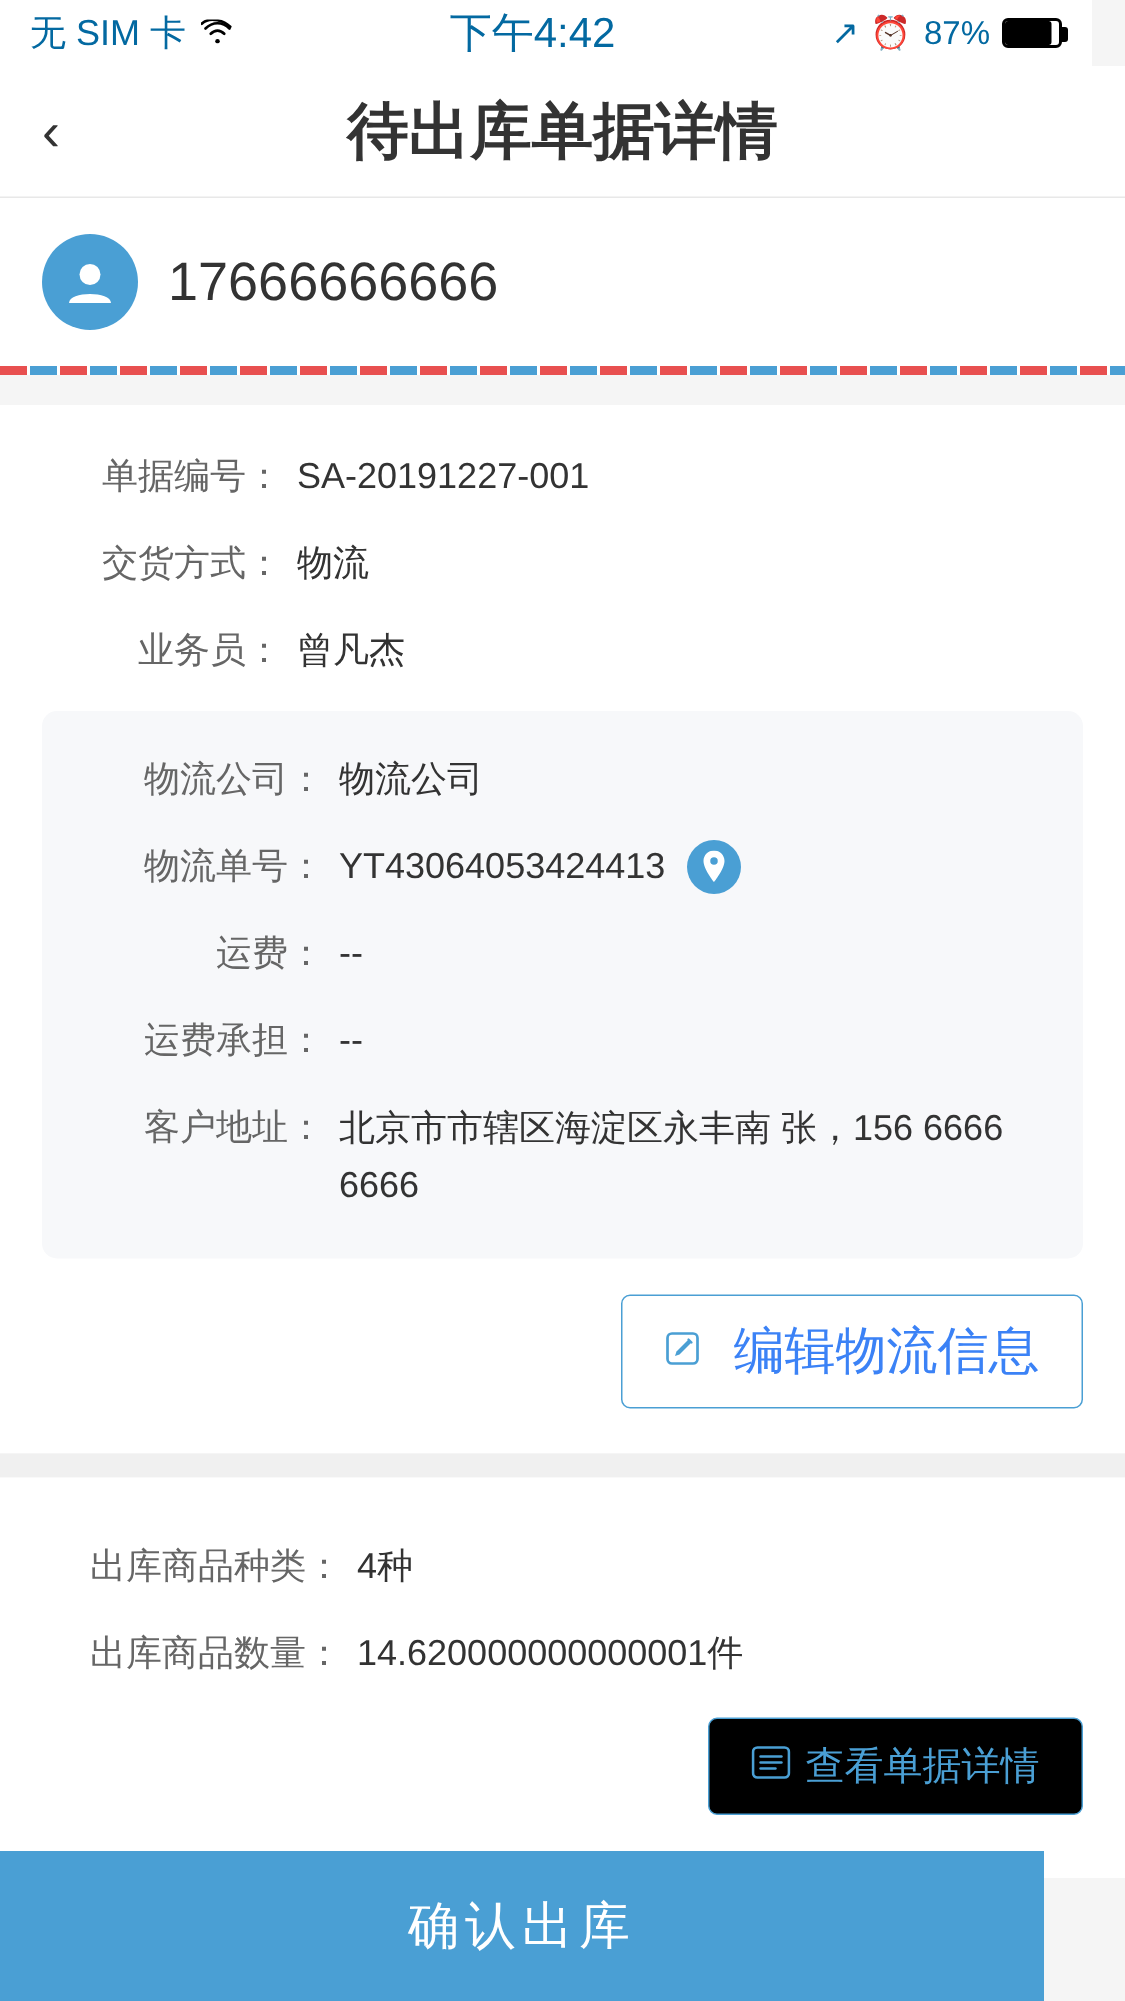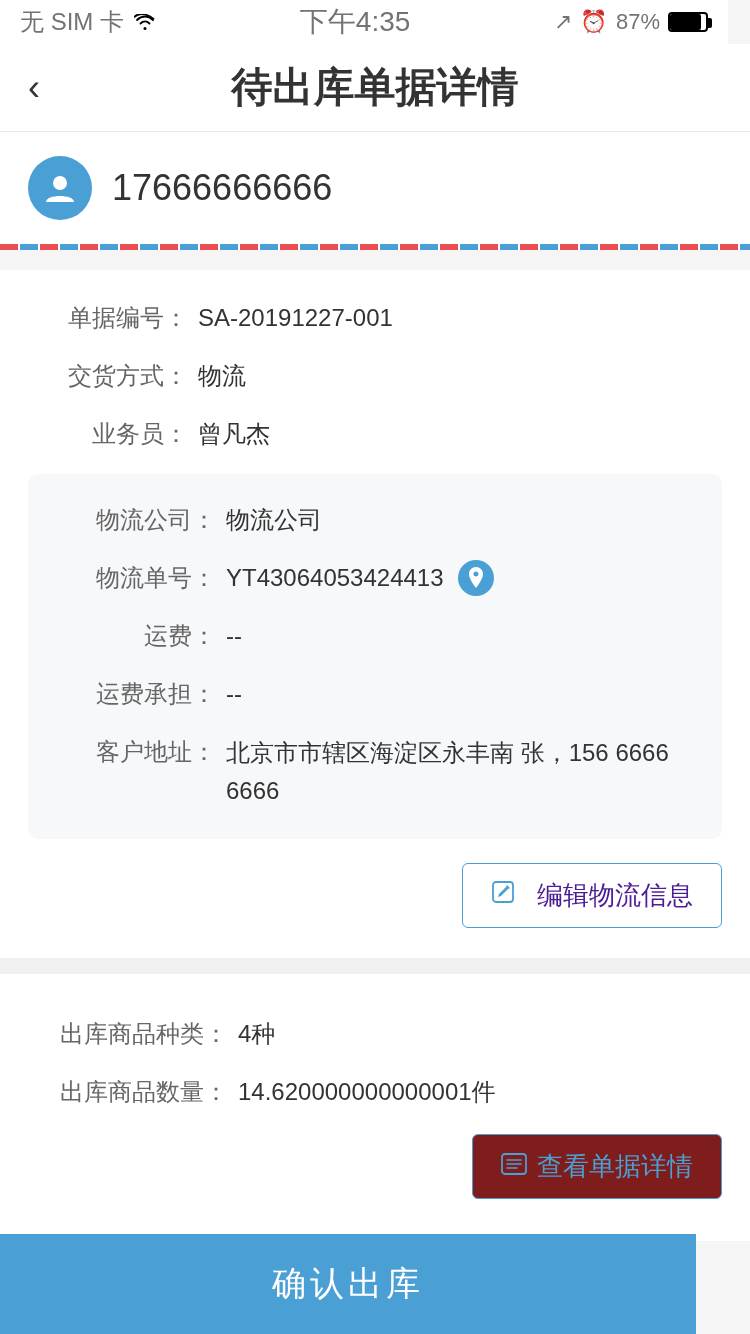--- a/index.html
+++ b/index.html
@@ -17,21 +17,21 @@
     
     .status-bar {
       width: 728px;
       height: 44px;
       background: #fff;
       display: flex;
       align-items: center;
       justify-content: space-between;
       padding: 12px 20px;
       font-size: 24px;
-      color: #737373;
+      color: #0369a1;
     }
     .status-left { display: flex; align-items: center; gap: 10px; }
     .status-right { display: flex; align-items: center; gap: 8px; font-size: 22px; }
     .battery-icon {
       width: 40px; height: 20px; border: 2px solid #000; border-radius: 4px; position: relative; display: inline-flex; align-items: center;
     }
     .battery-icon::after {
       content: ''; position: absolute; right: -6px; top: 4px; width: 4px; height: 10px; background: #000; border-radius: 0 2px 2px 0;
     }
     .battery-fill { width: 87%; height: 100%; background: #000; border-radius: 2px; }
@@ -158,22 +158,22 @@
       justify-content: flex-end;
       margin-top: 24px;
     }
     .edit-btn {
       display: inline-flex;
       align-items: center;
       gap: 22px;
       border: 1px solid #4a9fd4;
       border-radius: 6px;
       padding: 14px 28px;
-      color: #4c1d95;
-      font-size: 26px;
+      color: #3b82f6;
+      font-size: 34px;
       cursor: pointer;
       background: #fff;
     }
 
     
     .section-divider {
       height: 16px;
       background: #f0f0f0;
     }
 
@@ -192,21 +192,21 @@
     .detail-btn {
       display: inline-flex;
       align-items: center;
       gap: 10px;
       border: 1px solid #4a9fd4;
       border-radius: 6px;
       padding: 14px 28px;
       color: #4a9fd4;
       font-size: 26px;
       cursor: pointer;
-      background: #7f1d1d;
+      background: #000000;
     }
 
     
     .confirm-btn {
       width: 696px;
       height: 100px;
       background: #4a9fd4;
       color: #fff;
       font-size: 34px;
       font-weight: 500;
@@ -235,21 +235,21 @@
       <span>无 SIM 卡</span>
       <span>
         <svg width="22" height="16" viewBox="0 0 22 16" fill="none">
           <path d="M11 13a1.5 1.5 0 1 1 0 3 1.5 1.5 0 0 1 0-3z" fill="#000"></path>
           <path d="M6.5 9.5C7.9 8.1 9.35 7.4 11 7.4s3.1.7 4.5 2.1" stroke="#000" stroke-width="1.8" fill="none" stroke-linecap="round"></path>
           <path d="M3 6C5.3 3.7 8 2.5 11 2.5s5.7 1.2 8 3.5" stroke="#000" stroke-width="1.8" fill="none" stroke-linecap="round"></path>
           <path d="M0.5 2.8C3.5 0 7 -0.5 11 0.5c3.5.8 6.5 2.5 8.5 4.3" stroke="#000" stroke-width="1.8" fill="none" stroke-linecap="round"></path>
         </svg>
       </span>
     </div>
-    <span style="font-weight:500;font-size:28px;">下午4:35</span>
+    <span style="font-weight:500;font-size:28px;">下午4:42</span>
     <div class="status-right">
       <span>↗</span>
       <span>⏰</span>
       <span>87%</span>
       <div class="battery-icon">
         <div class="battery-fill"></div>
       </div>
     </div>
   </div>
 

